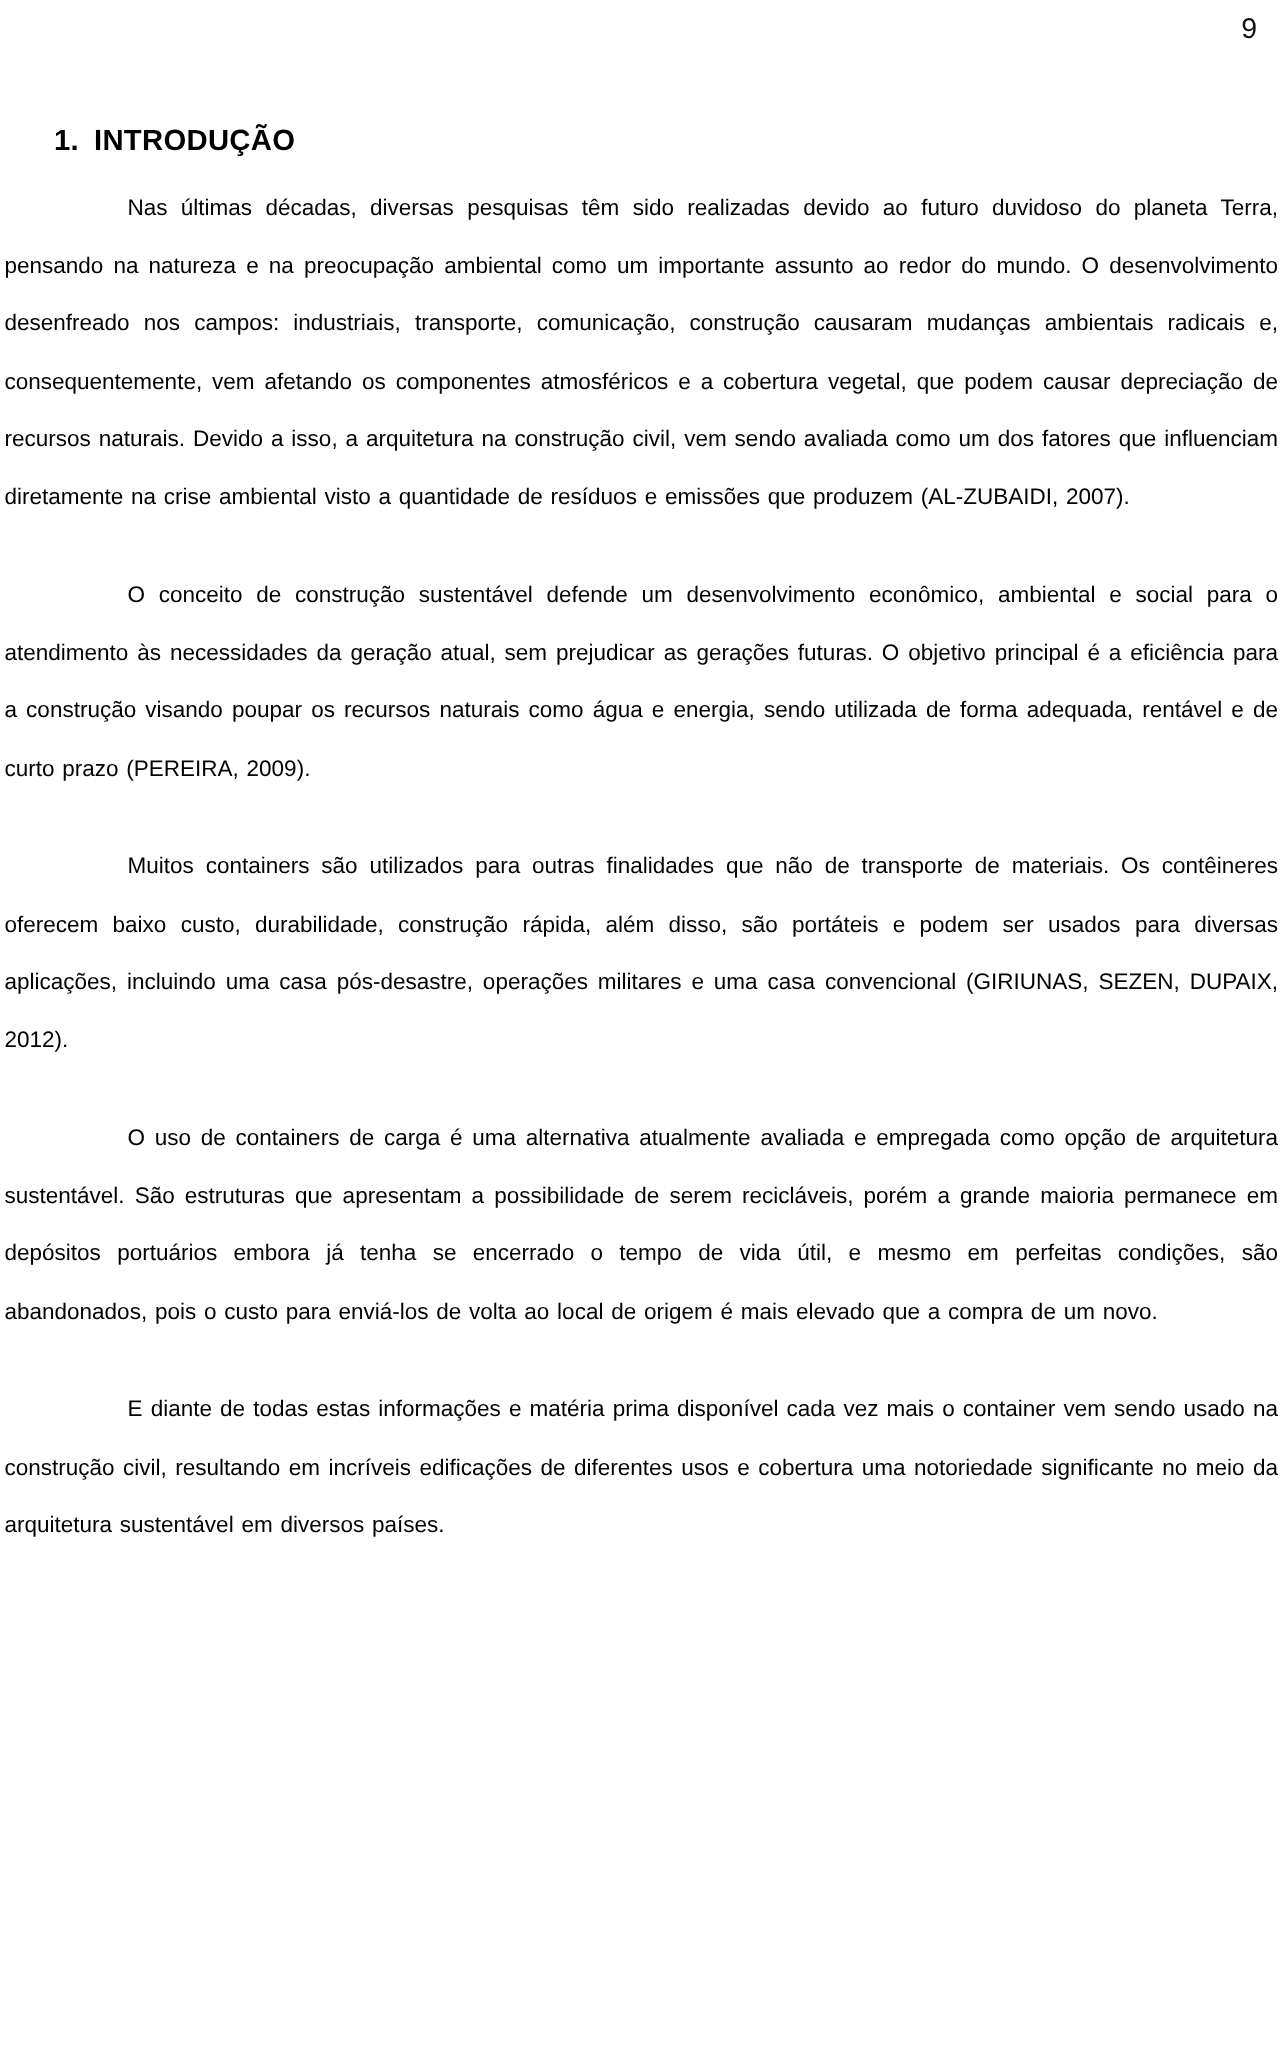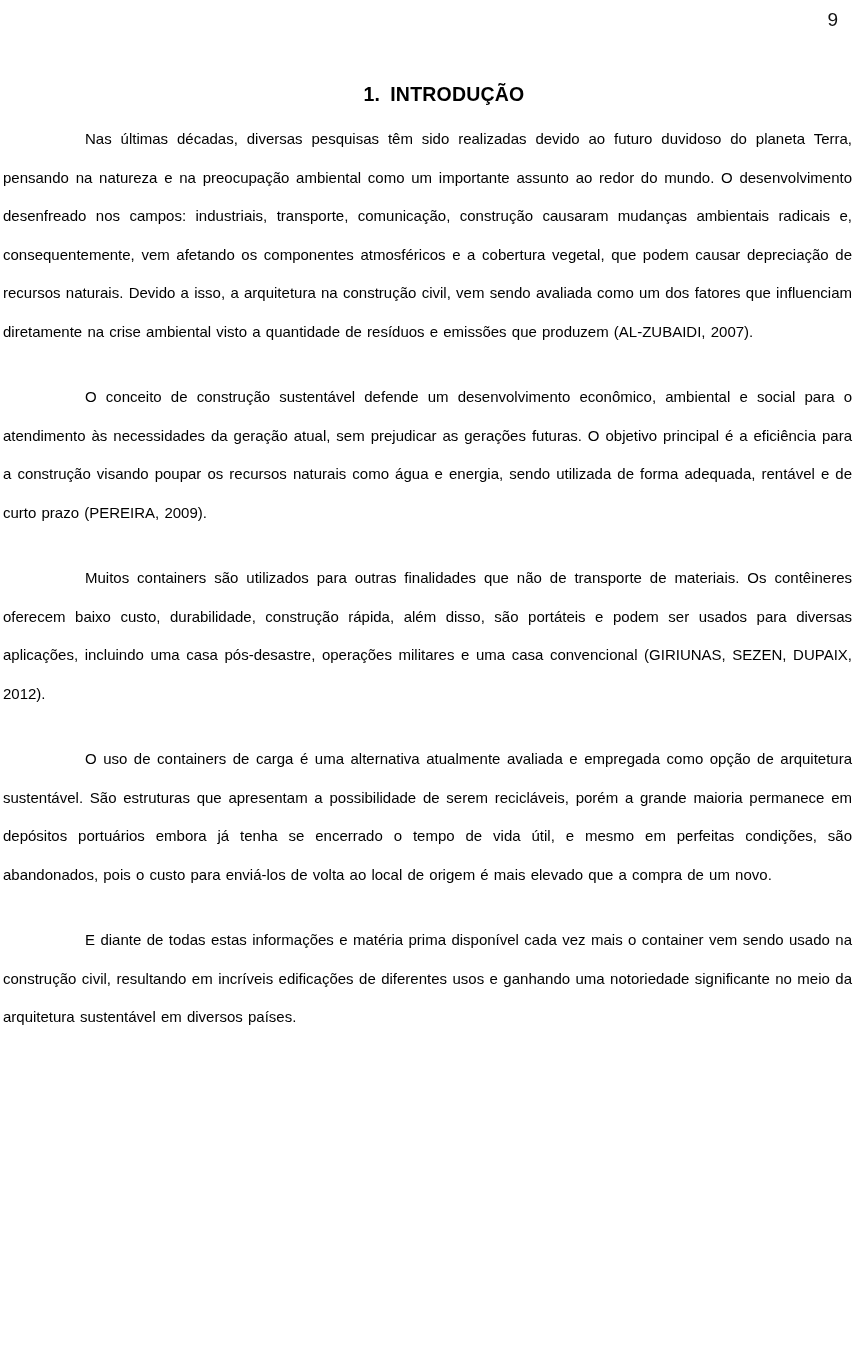--- a/index.html
+++ b/index.html
@@ -24,21 +24,20 @@
     font-size: 19px;
     line-height: 24px;
     color: #111111;
   }
   .heading {
     margin: 50px 0 14px 33px;
     font-size: 19.5px;
     font-weight: bold;
     line-height: 24px;
     letter-spacing: 0.2px;
-    text-align: center;
   }
   .heading .sec-num {
     margin-right: 10px;
   }
   .para {
     font-size: 15px;
     line-height: 38.5px;
     text-align: justify;
     text-indent: 82px;
     margin: 0 0 27px 0;
@@ -57,15 +56,15 @@
   </h1>
 
   <p class="para">Nas últimas décadas, diversas pesquisas têm sido realizadas devido ao futuro duvidoso do planeta Terra, pensando na natureza e na preocupação ambiental como um importante assunto ao redor do mundo. O desenvolvimento desenfreado nos campos: industriais, transporte, comunicação, construção causaram mudanças ambientais radicais e, consequentemente, vem afetando os componentes atmosféricos e a cobertura vegetal, que podem causar depreciação de recursos naturais. Devido a isso, a arquitetura na construção civil, vem sendo avaliada como um dos fatores que influenciam diretamente na crise ambiental visto a quantidade de resíduos e emissões que produzem (AL-ZUBAIDI, 2007).</p>
 
   <p class="para">O conceito de construção sustentável defende um desenvolvimento econômico, ambiental e social para o atendimento às necessidades da geração atual, sem prejudicar as gerações futuras. O objetivo principal é a eficiência para a construção visando poupar os recursos naturais como água e energia, sendo utilizada de forma adequada, rentável e de curto prazo (PEREIRA, 2009).</p>
 
   <p class="para">Muitos containers são utilizados para outras finalidades que não de transporte de materiais. Os contêineres oferecem baixo custo, durabilidade, construção rápida, além disso, são portáteis e podem ser usados para diversas aplicações, incluindo uma casa pós-desastre, operações militares e uma casa convencional (GIRIUNAS, SEZEN, DUPAIX, 2012).</p>
 
   <p class="para">O uso de containers de carga é uma alternativa atualmente avaliada e empregada como opção de arquitetura sustentável. São estruturas que apresentam a possibilidade de serem recicláveis, porém a grande maioria permanece em depósitos portuários embora já tenha se encerrado o tempo de vida útil, e mesmo em perfeitas condições, são abandonados, pois o custo para enviá-los de volta ao local de origem é mais elevado que a compra de um novo.</p>
 
-  <p class="para">E diante de todas estas informações e matéria prima disponível cada vez mais o container vem sendo usado na construção civil, resultando em incríveis edificações de diferentes usos e ganhando uma notoriedade significante no meio da arquitetura sustentável em diversos países.</p>
+  <p class="para">E diante de todas estas informações e matéria prima disponível cada vez mais o container vem sendo usado na construção civil, resultando em incríveis edificações de diferentes usos e cobertura uma notoriedade significante no meio da arquitetura sustentável em diversos países.</p>
 
 </div>
 
 </body></html>

